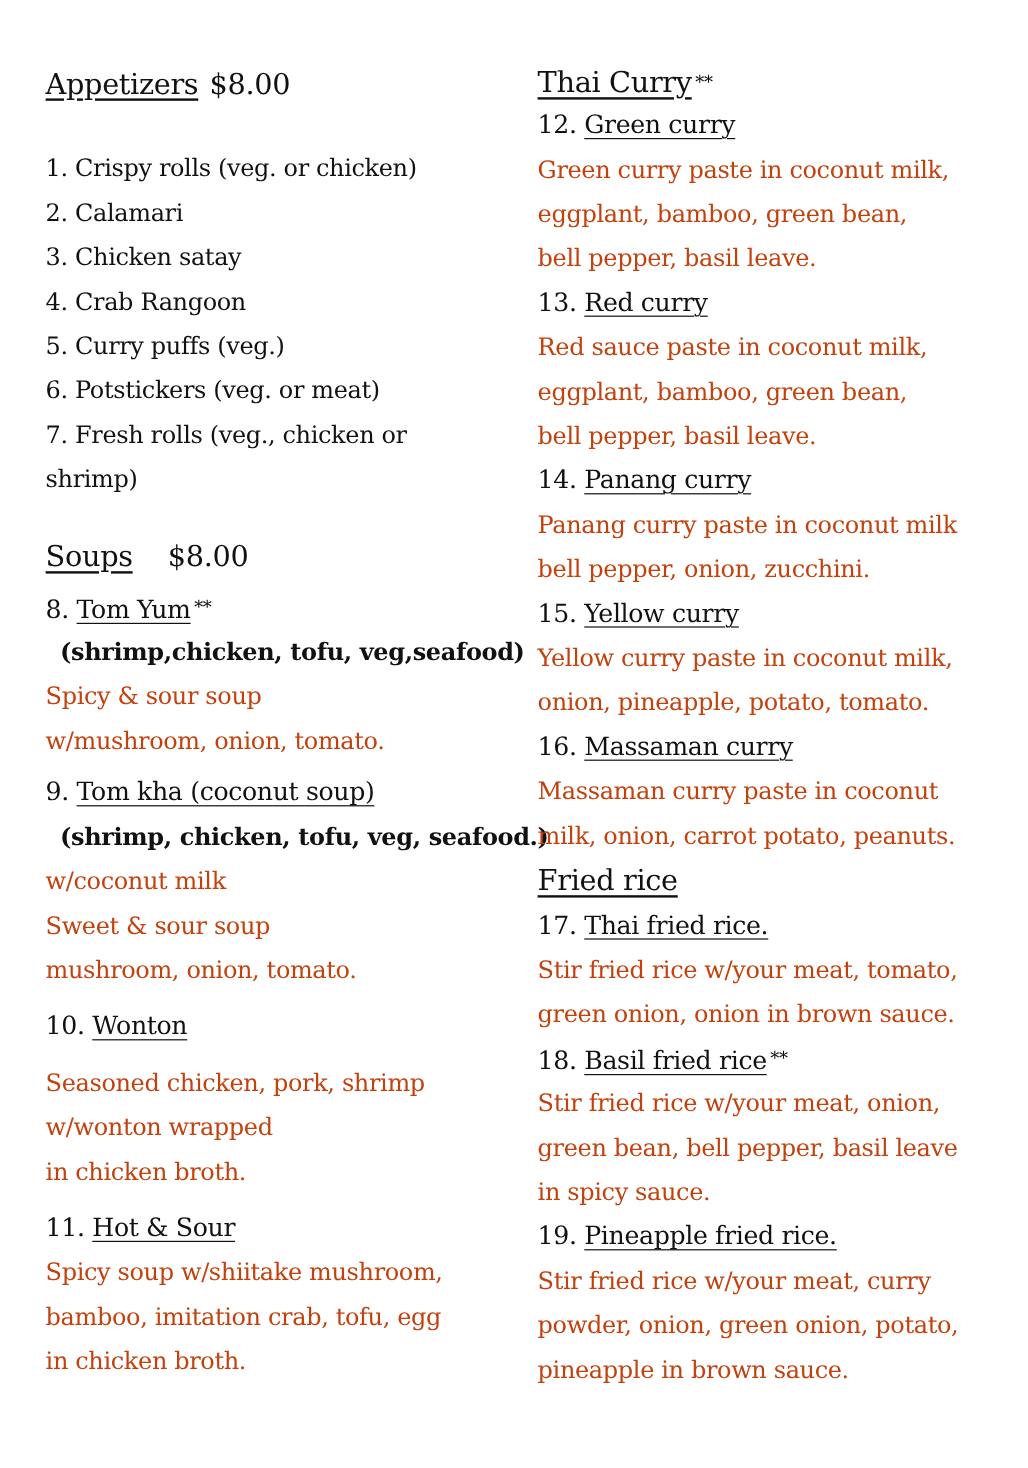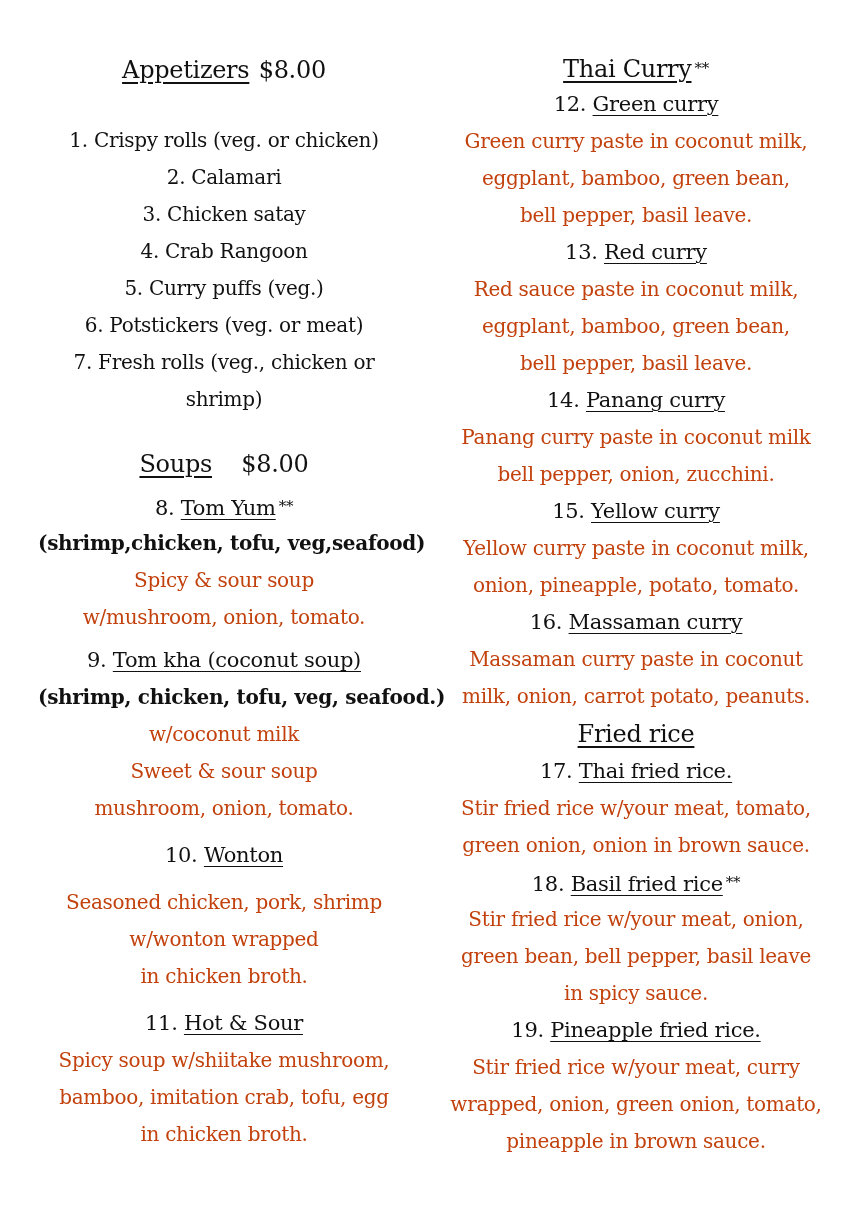--- a/index.html
+++ b/index.html
@@ -15,21 +15,21 @@
       font-family: "DejaVu Serif", "Liberation Serif", serif;
       color: #111111;
     }
     .page {
       position: absolute;
       left: 0; top: 0;
       width: 857px; height: 1223px;
     }
     .col {
       position: absolute;
-      text-align: center;
+      text-align: left;
     }
     .col-left { left: 38px; width: 372px; top: 52px; }
     .col-right { left: 448px; width: 376px; top: 50px; }
 
     .line {
       display: block;
       white-space: nowrap;
       font-size: 20px;
       letter-spacing: -0.3px;
       line-height: 37px;
@@ -54,20 +54,21 @@
       height: 37px;
       letter-spacing: -0.3px;
       white-space: nowrap;
     }
     .item-title .u { text-decoration: underline; text-underline-offset: 4px; text-decoration-thickness: 1.3px; }
     .stars { font-size: 15px; vertical-align: 4px; margin-left: 3px; }
 
     .sub {
       font-weight: bold;
       font-size: 20px;
+      margin-left: 12px;
     }
     .light { color: #c2410c; font-weight: normal; }
 
     .gap-app { height: 28px; }
     .gap-small { height: 6px; }
     .gap-mid { height: 10px; }
 
     
     .app-head { margin-bottom: 34px; }
   </style>
@@ -229,18 +230,18 @@
         <span class="line light">green bean, bell pepper, basil leave</span>
         <span class="line light">in spicy sauce.</span>
       </div>
 
       <div>
         <span class="item-title">
           <span>19.</span>
           <span class="u">Pineapple fried rice.</span>
         </span>
         <span class="line light">Stir fried rice w/your meat, curry</span>
-        <span class="line light">wrapped, onion, green onion, tomato,</span>
+        <span class="line light">powder, onion, green onion, potato,</span>
         <span class="line light">pineapple in brown sauce.</span>
       </div>
     </div>
   </div>
 </div>
 
 </body></html>

